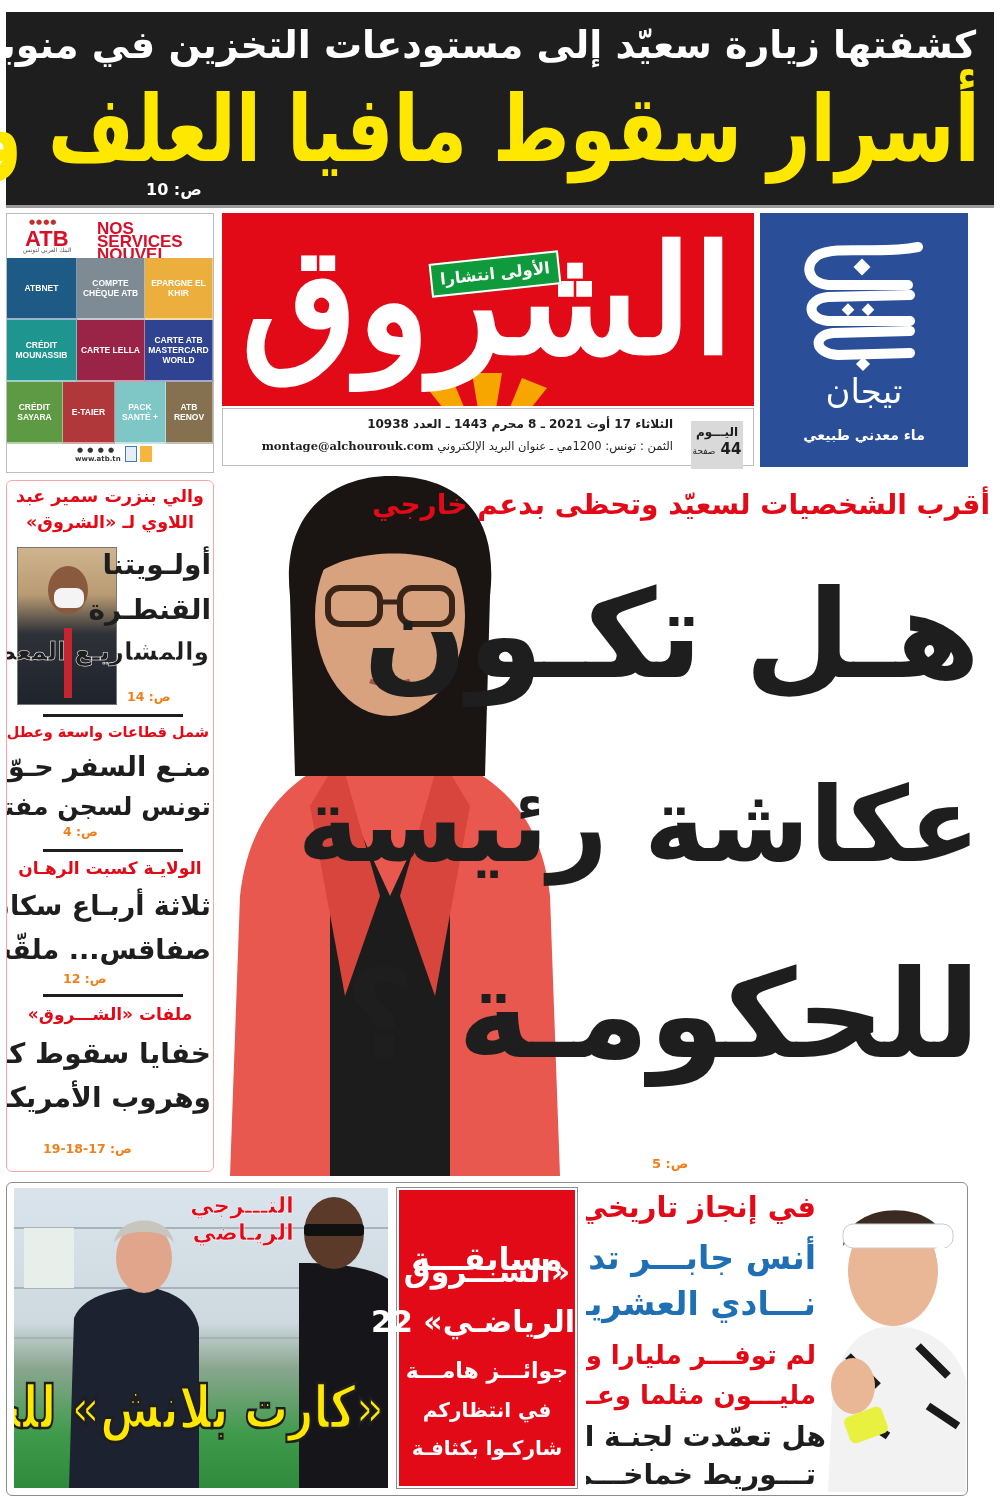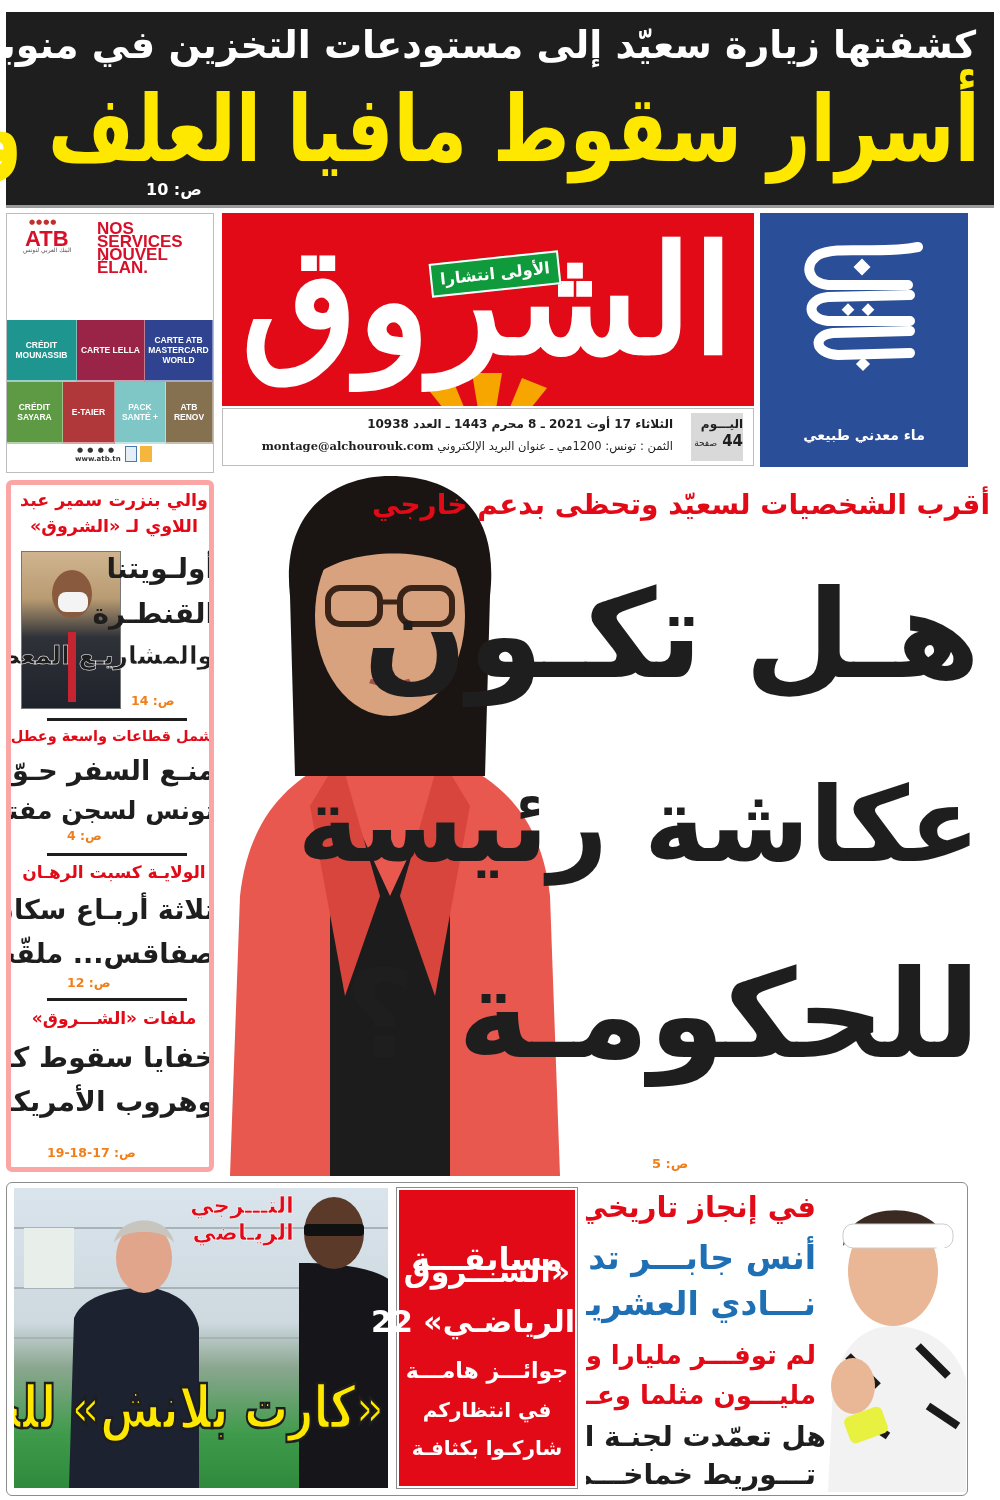--- a/index.html
+++ b/index.html
@@ -30,36 +30,36 @@
   #atb-badge2 { position:absolute; left: 133px; top: 2px; width: 12px; height: 16px; background:#f6b53c; }
 
   
   #masthead { left: 222px; top: 213px; width: 532px; height: 193px; background: #e20a17; overflow: hidden; }
   #masthead-logo { position:absolute; right: 20px; top: -28px; color: #ffffff; font-family: "DejaVu Serif", serif; font-weight: bold; font-size: 150px; line-height: 230px; white-space: nowrap; }
   #masthead-tag { position:absolute; left: 208px; top: 44px; width: 130px; height: 34px; background: #0f9a3c; border: 2px solid #ffffff; transform: rotate(-6deg); color:#fff; font-size: 16px; font-weight:bold; text-align:center; line-height: 30px; }
   #masthead-sun { position:absolute; left: 150px; top: 140px; width: 230px; height: 110px; }
 
   
   #datebar { left: 222px; top: 408px; width: 532px; height: 58px; border: 1px solid #bdbdbd; background: #fff; }
-  #today-box { position:absolute; right: 10px; top: 4px; width: 52px; height: 48px; background: #d9d9d9; }
+  #today-box { position:absolute; right: 10px; top: 12px; width: 52px; height: 48px; background: #d9d9d9; text-align: center; }
   #today-label { display:block; font-weight: bold; font-size: 12px; margin-top: 4px; }
   #pages-count { font-weight: bold; font-size: 15px; }
   #pages-unit { font-size: 9px; }
   #date-line { position:absolute; right: 80px; top: 8px; font-size: 12px; font-weight: bold; white-space: nowrap; }
   #price-line { position:absolute; right: 80px; top: 30px; font-size: 11.5px; white-space: nowrap; }
   #email { font-family: "DejaVu Serif", serif; font-weight: bold; }
 
   
   #tijan-ad { left: 760px; top: 213px; width: 208px; height: 254px; background: #2a4f98; }
   #tijan-logo { position:absolute; left: 38px; top: 22px; width: 130px; height: 140px; }
   #tijan-name { position:absolute; left: 0; top: 158px; width: 100%; text-align: center; color: #fff; font-size: 34px; }
   #tijan-sub { position:absolute; left: 0; top: 214px; width: 100%; text-align: center; color: #fff; font-size: 14px; font-weight: bold; }
 
   
-  #left-col { left: 6px; top: 480px; width: 208px; height: 692px; border: 5px solid #fca5a5; border-radius: 6px; background: #fff; overflow: hidden; }
+  #left-col { left: 6px; top: 480px; width: 208px; height: 692px; border: 1px solid #fca5a5; border-radius: 6px; background: #fff; overflow: hidden; }
   .lc-kicker { position:absolute; left: 4px; width: 198px; text-align: center; color: #e20a17; font-weight: bold; }
   .lc-head { position:absolute; left: 2px; width: 202px; text-align: center; color: #1e1e1e; font-weight: bold; white-space: nowrap; }
   .lc-page { position:absolute; color: #f07f1a; font-weight: bold; font-size: 12.5px; }
   .lc-rule { position:absolute; left: 36px; width: 140px; height: 3px; background: #1e1e1e; }
   #official-photo { position:absolute; left: 10px; top: 66px; width: 100px; height: 158px; background: linear-gradient(180deg,#cfb48f 0%,#b89b72 30%,#2e3138 55%,#1f232b 100%); border: 1px solid #777; overflow:hidden; }
 
   
   #main-kicker { left: 430px; top: 488px; width: 560px; text-align: right; color: #e20a17; font-weight: bold; font-size: 28px; white-space: nowrap; }
   #main-headline { left: 440px; top: 540px; width: 540px; text-align: right; color: #1e1e1e; font-weight: bold; font-size: 122px; line-height: 190px; }
   #main-page { left: 652px; top: 1156px; color: #f07f1a; font-weight: bold; font-size: 13px; }
@@ -87,20 +87,25 @@
 
 <div id="atb-ad" class="abs">
   <div id="atb-head">
     <div id="atb-logo-dots">●●●●</div>
     <div id="atb-logo" style="top:12px;">ATB</div>
     <div id="atb-logo-sub" class="rtl">البنك العربي لتونس</div>
     <div id="atb-title">
       <div>NOS SERVICES</div>
       <div>NOUVEL ÉLAN.</div>
     </div>
+  </div>
+  <div class="atb-row" style="top:44px;height:62px;">
+    <div class="atb-tile" style="width:70px;background:#1d5a85;">ATBNET</div>
+    <div class="atb-tile" style="width:68px;background:#7e8a94;">COMPTE CHÈQUE ATB</div>
+    <div class="atb-tile" style="width:68px;background:#ecae3c;">EPARGNE EL KHIR</div>
   </div>
   <div class="atb-row" style="top:106px;height:62px;">
     <div class="atb-tile" style="width:70px;background:#1f958f;">CRÉDIT MOUNASSIB</div>
     <div class="atb-tile" style="width:68px;background:#9a2447;">CARTE LELLA</div>
     <div class="atb-tile" style="width:68px;background:#2f4390;">CARTE ATB MASTERCARD WORLD</div>
   </div>
   <div class="atb-row" style="top:168px;height:62px;">
     <div class="atb-tile" style="width:56px;background:#5d9a43;">CRÉDIT SAYARA</div>
     <div class="atb-tile" style="width:52px;background:#b0373a;">E-TAIER</div>
     <div class="atb-tile" style="width:51px;background:#7ec7c6;">PACK SANTÉ +</div>
@@ -152,20 +157,21 @@
 <div id="tijan-ad" class="abs rtl">
   <svg id="tijan-logo" viewBox="0 0 130 140" fill="none" stroke="#fff" stroke-width="10" stroke-linecap="round">
     <path d="M120,12 C80,20 40,10 20,20 C5,30 10,48 30,50 L110,50"></path>
     <path d="M112,60 L30,62 C8,64 8,84 30,86 L112,86"></path>
     <path d="M112,96 L35,98 C15,100 15,118 40,120 L112,118"></path>
     <rect x="58" y="26" width="12" height="12" fill="#fff" stroke="none" transform="rotate(45 64 32)"></rect>
     <rect x="46" y="70" width="9" height="9" fill="#fff" stroke="none" transform="rotate(45 50 74)"></rect>
     <rect x="66" y="70" width="9" height="9" fill="#fff" stroke="none" transform="rotate(45 70 74)"></rect>
     <rect x="60" y="124" width="10" height="10" fill="#fff" stroke="none" transform="rotate(45 65 129)"></rect>
   </svg>
+  <div id="tijan-name">تيجان</div>
   <div id="tijan-sub">ماء معدني طبيعي</div>
 </div>
 
 <div id="left-col" class="abs rtl">
 
   <div class="lc-kicker" style="top:2px;font-size:17.5px;line-height:26px;">والي بنزرت سمير عبد اللاوي لـ «الشروق»</div>
   <div id="official-photo">
     <div style="position:absolute;left:30px;top:18px;width:40px;height:48px;border-radius:50%;background:#8a5a3e;"></div>
     <div style="position:absolute;left:36px;top:40px;width:30px;height:20px;border-radius:8px;background:#f4f4f4;"></div>
     <div style="position:absolute;left:46px;top:80px;width:8px;height:70px;background:#c52530;"></div>

